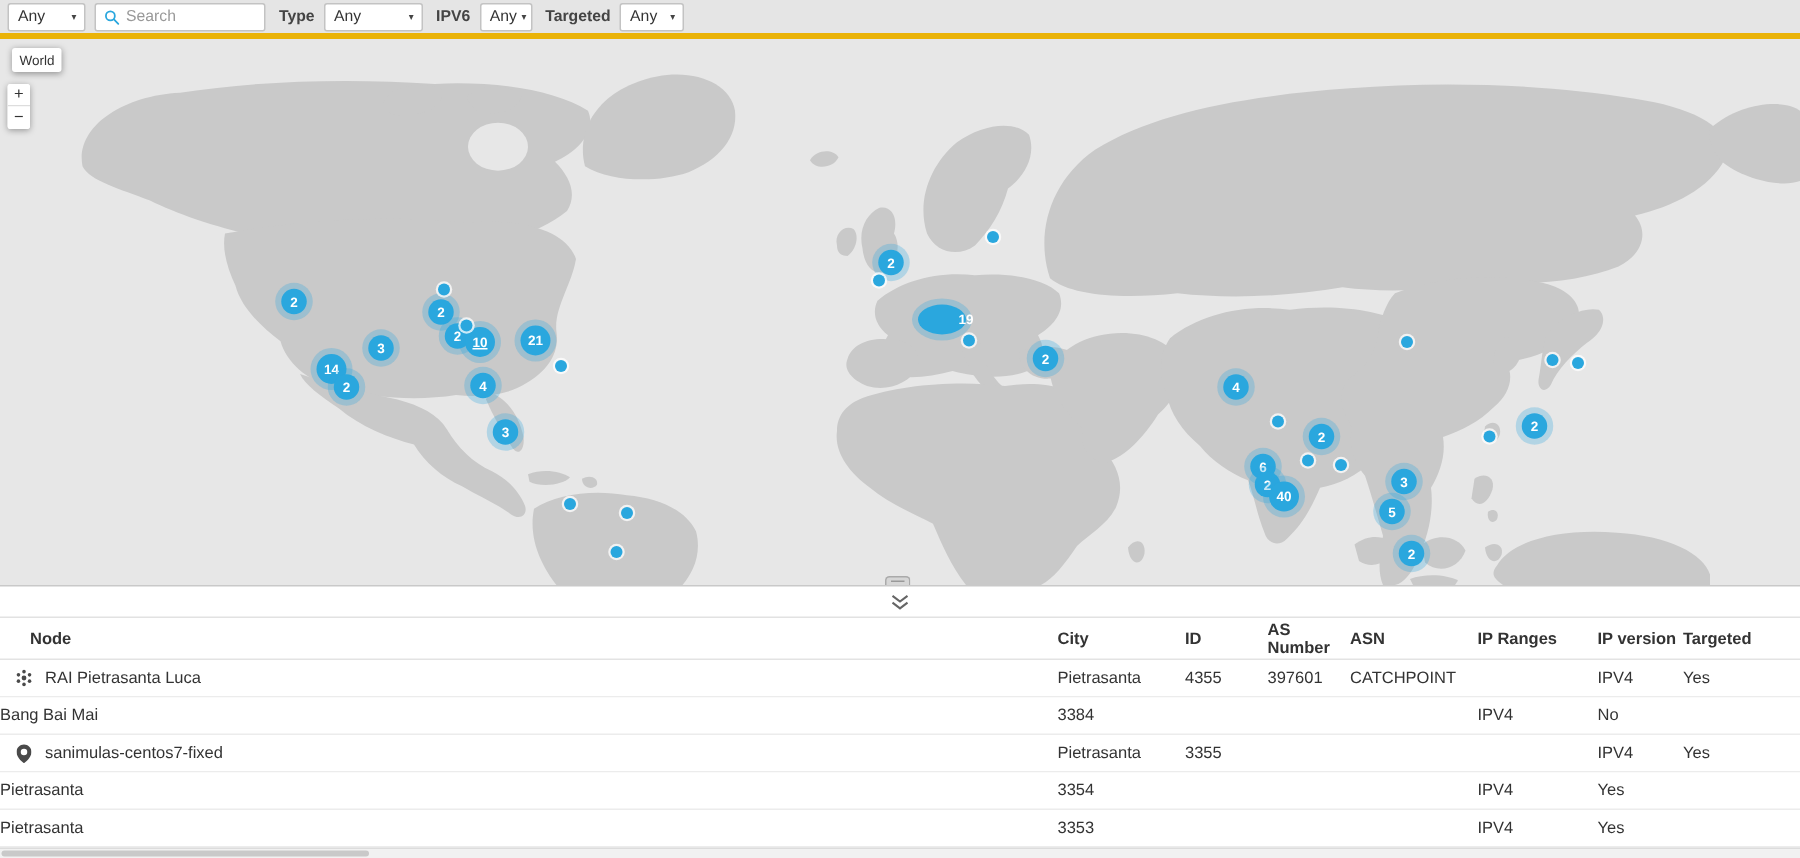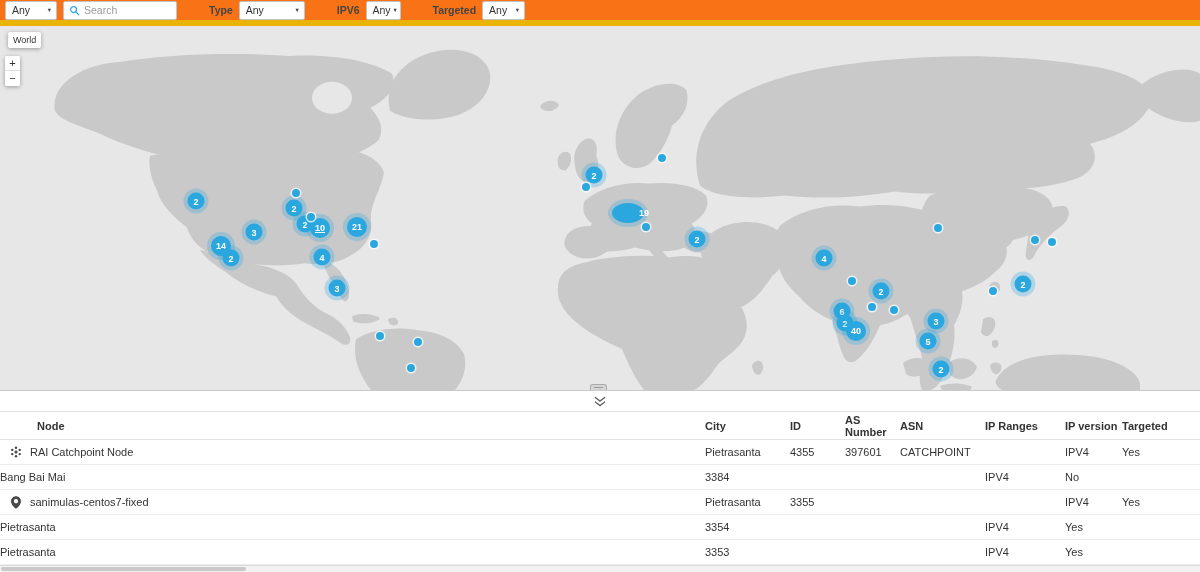--- a/index.html
+++ b/index.html
@@ -1,28 +1,28 @@
 <!DOCTYPE html>
 <html style="--marker-blue: #2aa7de; --land: #c9c9c9; --ocean: #e7e7e7;"><head>
 <meta charset="utf-8">
 <style>
   *{margin:0;padding:0;box-sizing:border-box}
   html,body{width:1200px;height:572px;overflow:hidden}
   body{font-family:"Liberation Sans",sans-serif;background:#fff;color:#333}
 
   
-  .toolbar{height:26px;display:flex;align-items:center;padding-left:5px;border-bottom:6px solid #eab308;background:#f97316}
+  .toolbar{height:26px;display:flex;align-items:center;padding-left:5px;border-bottom:4px solid #eab308;background:#e5e5e5}
   .select{height:19px;border:1px solid #c3c3c3;border-radius:2px;background:#fff;display:flex;align-items:center;justify-content:space-between;padding:0 5px 0 6px;font-size:10.5px;color:#333;cursor:pointer}
   .w52{width:52px}.w66{width:66px}.w35{width:35px}.w43{width:43px}
   .caret{font-size:6.5px;color:#444;margin-left:3px}
   .searchbox{margin-left:6px;width:114px;height:19px;border:1px solid #c3c3c3;border-radius:2px;display:flex;align-items:center;padding:0 5px;background:#fff}
   .sicon{display:flex;align-items:center;color:var(--marker-blue);margin-right:4px}
   .search-input{flex:1;min-width:0;border:none;outline:none;font-size:10.5px;font-family:inherit;color:#333;background:transparent}
   .search-input::placeholder{color:#999}
-  .tlabel{font-size:10.5px;font-weight:700;color:#444;margin-left:32px;margin-right:6px}
+  .tlabel{font-size:10.5px;font-weight:700;color:#444;margin-left:9px;margin-right:6px}
 
   
   .map{position:relative;height:364px;background:var(--ocean);overflow:hidden}
   .map-svg{position:absolute;left:0;top:0;width:1200px;height:364px}
   .land{fill:var(--land)}
   .ocean-cut{fill:var(--ocean)}
   .marker-layer{position:absolute;left:0;top:0;right:0;bottom:0}
   .cluster{position:absolute;transform:translate(-50%,-50%);width:17px;height:17px;border-radius:50%;background:var(--marker-blue);color:#fff;font-size:9px;font-weight:700;display:flex;align-items:center;justify-content:center;box-shadow:0 0 0 4px rgba(42,167,222,.28);cursor:pointer}
   .cluster.big{width:20px;height:20px}
   .dot{position:absolute;transform:translate(-50%,-50%);width:8px;height:8px;border-radius:50%;background:var(--marker-blue);box-shadow:0 0 0 1.5px rgba(255,255,255,.75);cursor:pointer}
@@ -34,21 +34,21 @@
   .drag-handle::after{content:"";display:block;margin:2px 3px 0;height:1px;background:#999}
 
   
   .splitter{height:22px;background:#fff;border-top:1px solid #c9c9c9;border-bottom:1px solid #e2e2e2;display:flex;align-items:center;justify-content:center}
   .chevrons{display:flex;cursor:pointer}
 
   
   .grid{display:grid;grid-template-columns:705px 85px 55px 55px 85px 80px 57px 1fr;align-items:center}
   .thead{height:28px;font-size:11px;font-weight:700;color:#333;background:#fff;border-bottom:1px solid #e3e3e3}
   .thead .cell{cursor:pointer}
-  .thead .cell:first-child{padding-left:37px}
+  .thead .cell:first-child{padding-left:20px}
   .trow{height:25px;font-size:11px;color:#333;background:#fff;border-bottom:1px solid #ececec;cursor:pointer}
   .node-cell{display:flex;align-items:center;padding-left:10px;gap:8px}
   .row-icon{display:flex;align-items:center;width:12px;justify-content:center}
 
   
   .hbar{height:7px;background:#f1f1f1;border-top:1px solid #dcdcdc;position:relative}
   .hthumb{position:absolute;left:1px;top:1px;height:4px;width:245px;background:#c9c9c9;border-radius:2px;cursor:pointer}
 </style>
 </head>
 <body>
@@ -209,21 +209,21 @@
                 <circle cx="12" cy="12" r="3.2"></circle>
                 <circle cx="12" cy="3.5" r="2.4"></circle>
                 <circle cx="19.4" cy="7.8" r="2.4"></circle>
                 <circle cx="19.4" cy="16.2" r="2.4"></circle>
                 <circle cx="12" cy="20.5" r="2.4"></circle>
                 <circle cx="4.6" cy="16.2" r="2.4"></circle>
                 <circle cx="4.6" cy="7.8" r="2.4"></circle>
               </g>
             </svg>
           </span>
-          <span>RAI Catchpoint Node</span>
+          <span>RAI Pietrasanta Luca</span>
         </div>
         <div class="cell">Pietrasanta</div>
         <div class="cell">4355</div>
         <div class="cell">397601</div>
         <div class="cell">CATCHPOINT</div>
         <div class="cell"></div>
         <div class="cell">IPV4</div>
         <div class="cell">Yes</div>
       </div>
       <div class="trow grid">

